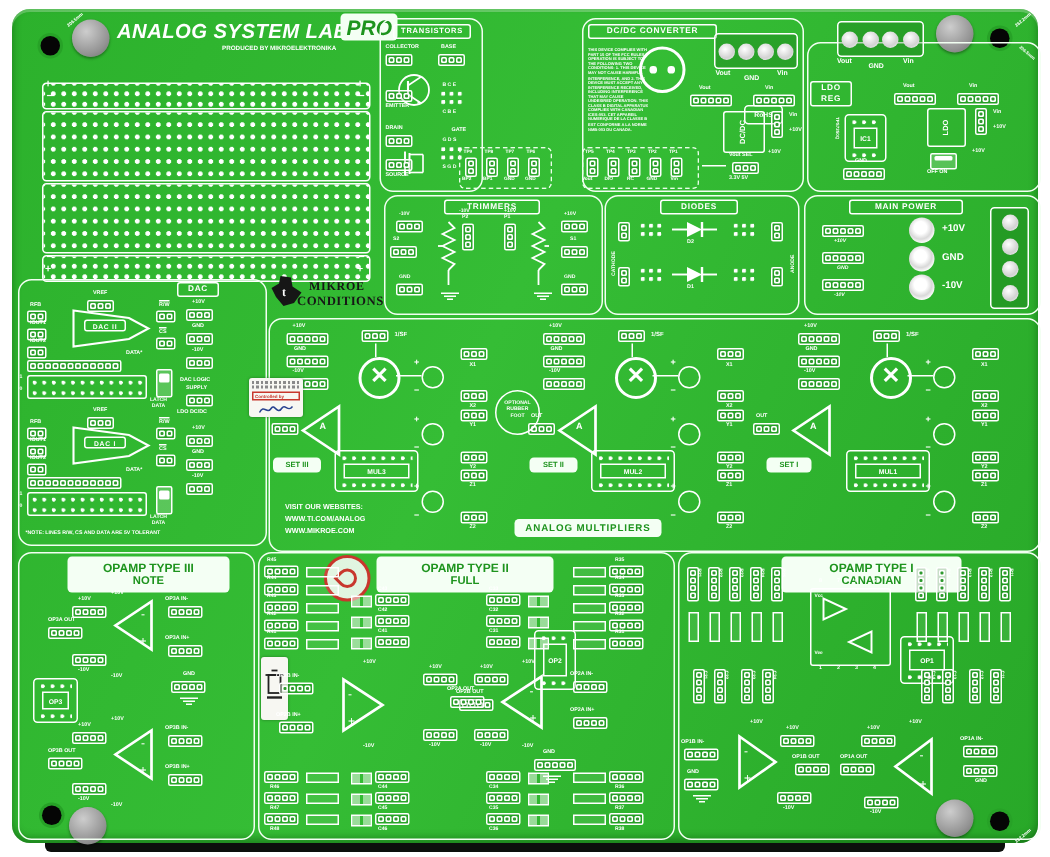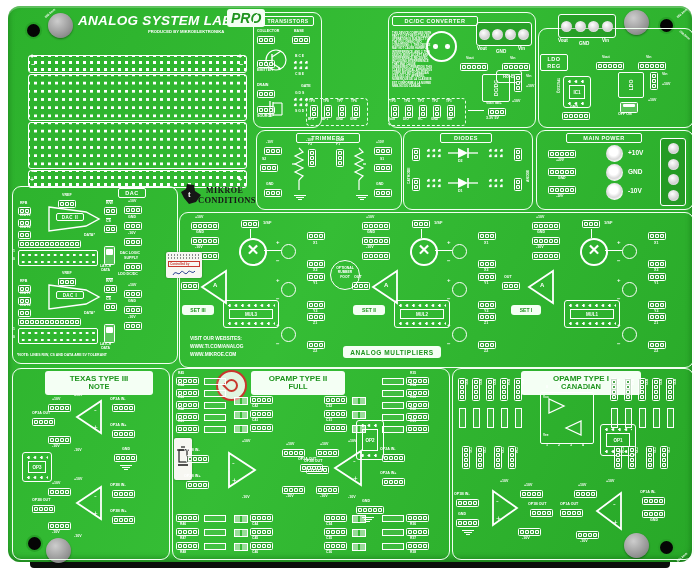--- a/index.html
+++ b/index.html
@@ -932,21 +932,21 @@
  </svg>
 </div>
 
 <span class="lb" style="left:190px;top:336px;font-size:4.8px">VISIT OUR WEBSITES:</span>
 <span class="lb" style="left:190px;top:344px;font-size:4.8px">WWW.TI.COM/ANALOG</span>
 <span class="lb" style="left:190px;top:352px;font-size:4.8px">WWW.MIKROE.COM</span>
 <div class="tbw" style="left:344px;top:347px;width:96px;font-size:6.5px;padding:1.5px 0;letter-spacing:.6px">ANALOG MULTIPLIERS</div>
 
 <div class="sec" style="left:12px;top:368px;width:156px;height:190px"></div>
 <div class="tbw" style="left:46px;top:372px;width:106px;padding:2px 0;line-height:1.15">
- <div style="font-size:8px">TEXAS TYPE III</div>
+ <div style="font-size:8px">OPAMP TYPE III</div>
     <div style="font-size:7.5px">NOTE</div>
 </div>
 <span class="lb" style="left:74px;top:394px;font-size:3.6px">+10V</span>
 <span class="lb" style="left:52px;top:398px;font-size:3.6px">+10V</span>
 <div class="hdr" style="left:48px;top:404px">
     <i></i>
     <i></i>
     <i></i>
     <i></i>
   </div>
@@ -1039,21 +1039,21 @@
     <i></i>
     <i></i>
     <i></i>
     <i></i>
   </div>
 <span class="lb" style="left:52px;top:531px;font-size:3.6px">-10V</span>
 <span class="lb" style="left:74px;top:535px;font-size:3.6px">-10V</span>
 
 <div class="sec" style="left:172px;top:368px;width:276px;height:190px"></div>
 <div class="mikroe" style="left:216px;top:370px"></div>
-<div class="tbw" style="left:252px;top:372px;width:92px;padding:2px 0;line-height:1.15">
+<div class="tbw" style="left:252px;top:372px;width:116px;padding:2px 0;line-height:1.15">
  <div style="font-size:8px">OPAMP TYPE II</div>
     <div style="font-size:7.5px">FULL</div>
 </div>
 
 <span class="lb" style="left:178px;top:372px;font-size:3.4px">R45</span>
 <div class="hdr" style="left:176px;top:377px">
     <i></i>
     <i></i>
     <i></i>
     <i></i>

